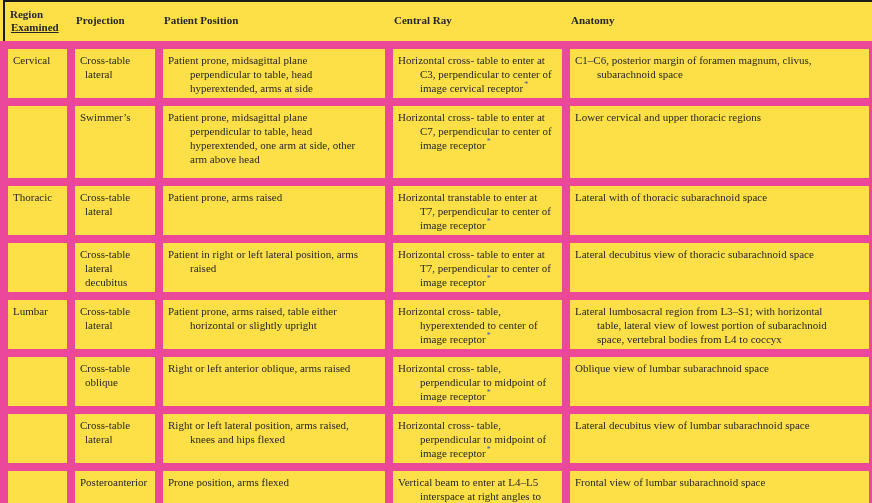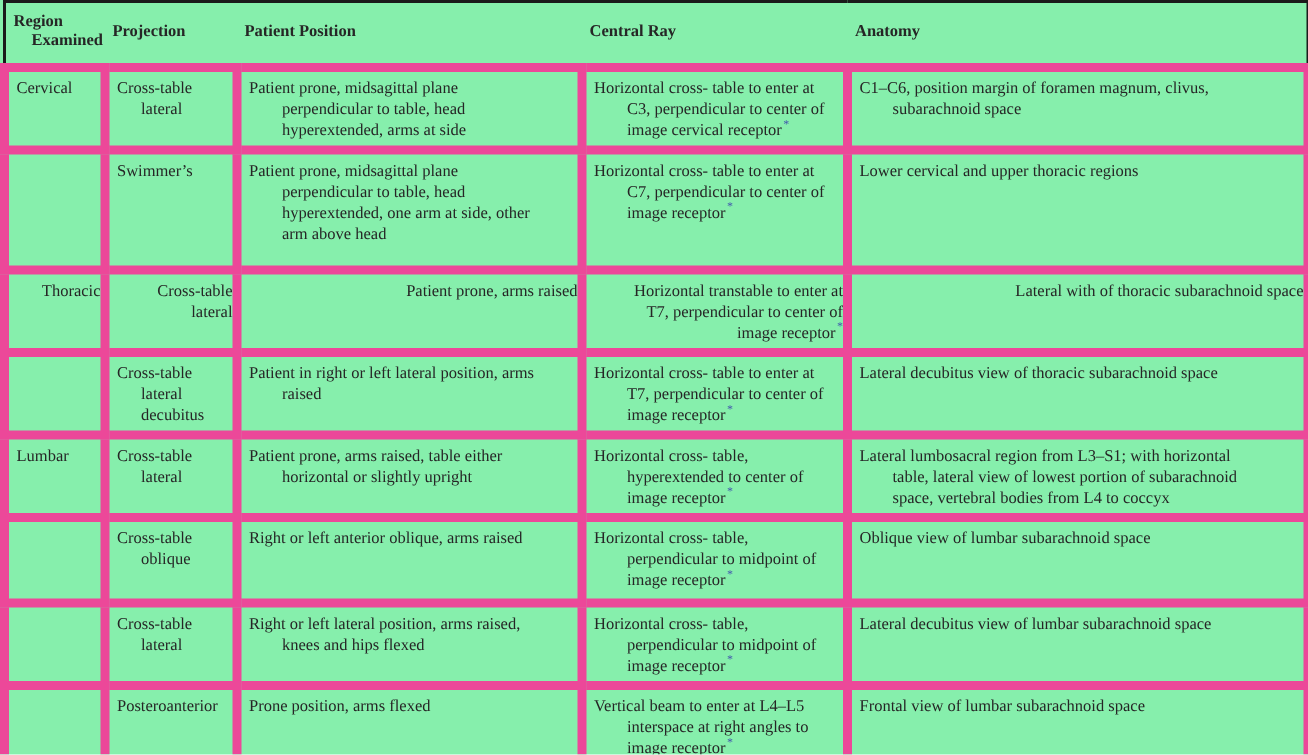--- a/index.html
+++ b/index.html
@@ -3,21 +3,21 @@
 <meta charset="utf-8">
 <style>
   html, body {
     margin: 0;
     padding: 0;
     background: #ffffff;
   }
   .page {
     width: 872px;
     height: 503px;
-    background: #86efac;
+    background: #fde047;
     overflow: hidden;
     font-family: "Liberation Serif", "DejaVu Serif", serif;
     color: #262626;
   }
   table.myelo {
     border-collapse: collapse;
     table-layout: fixed;
     width: 869px;
     border: 2px solid #1b1b1b;
   }
@@ -32,39 +32,39 @@
     border: none;
     border-bottom: 2px solid #1b1b1b;
     vertical-align: middle;
     text-align: left;
     font-weight: bold;
     font-size: 11px;
     line-height: 13px;
     padding: 2px 3px 4px 5px;
   }
   tbody td {
-    border: 6px solid #ec4899;
+    border: 8px solid #ec4899;
     vertical-align: top;
     font-size: 11px;
     line-height: 14px;
     padding: 4px 0 3px 5px;
   }
   tr.r1 { height: 52px; }
   tr.r2 { height: 80px; }
-  tr.r3 { height: 53px; text-align: right; }
+  tr.r3 { height: 53px; }
   tr.r4 { height: 55px; }
   tr.r5 { height: 41px; }
   tr.r6 { height: 57px; }
   tr.r7 { height: 48px; }
   tr.r8 { height: 63px; }
 
   
   .ln.cont        { margin-left: 22px; }
-  .hang16 .ln.cont{ margin-left: 16px; }
-  .hang8  .ln.cont{ margin-left: 12px; }
+  .hang16 .ln.cont{ margin-left: 5px; }
+  .hang8  .ln.cont{ margin-left: 1px; text-decoration: underline; }
 
   sup.fn {
     color: #4055ad;
     font-size: 8px;
     line-height: 0;
     vertical-align: super;
     margin-left: 1px;
   }
 </style>
 </head>
@@ -127,21 +127,21 @@
           </td>
         <td>
             <div>
               <div class="ln first">Horizontal cross- table to enter at</div>
               <div class="ln cont">C3, perpendicular to center of</div>
               <div class="ln cont">image cervical receptor<sup class="fn">*</sup></div>
             </div>
           </td>
         <td>
             <div>
-              <div class="ln first">C1–C6, position margin of foramen magnum, clivus,</div>
+              <div class="ln first">C1–C6, posterior margin of foramen magnum, clivus,</div>
               <div class="ln cont">subarachnoid space</div>
             </div>
           </td>
       </tr>
       <tr class="r2">
         <td></td>
         <td>
             <div class="hang16">
               <div class="ln first">Swimmer’s</div>
             </div>

